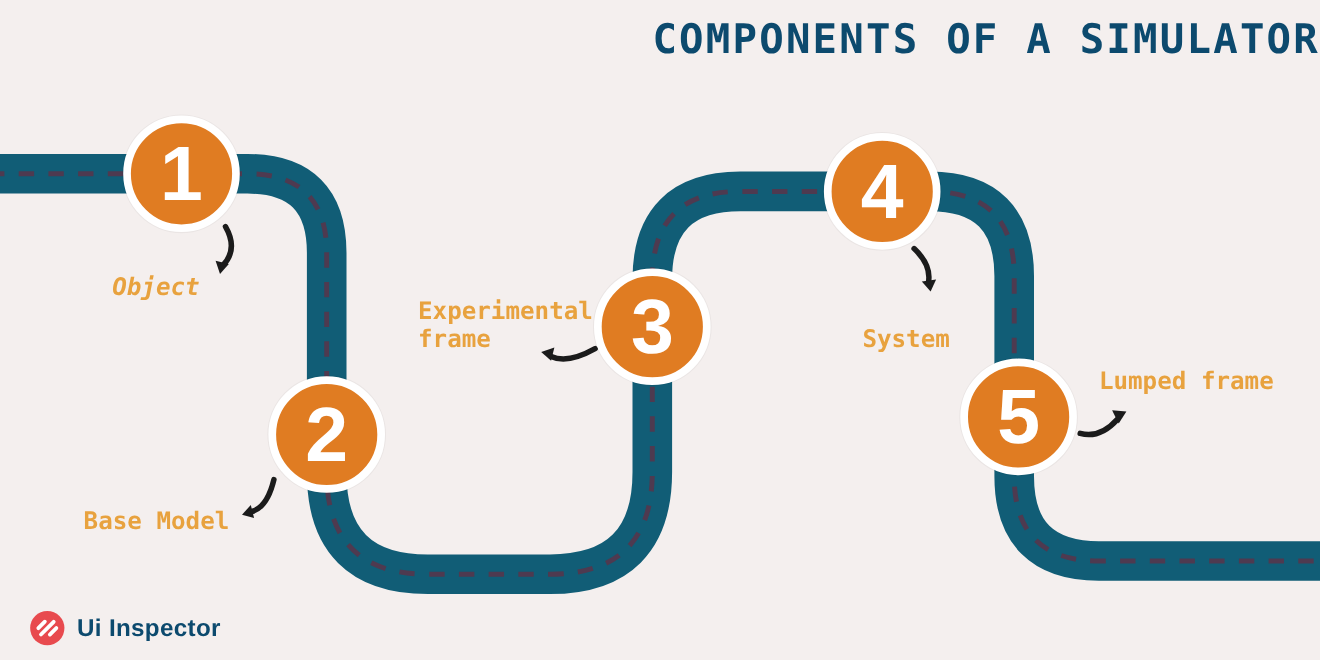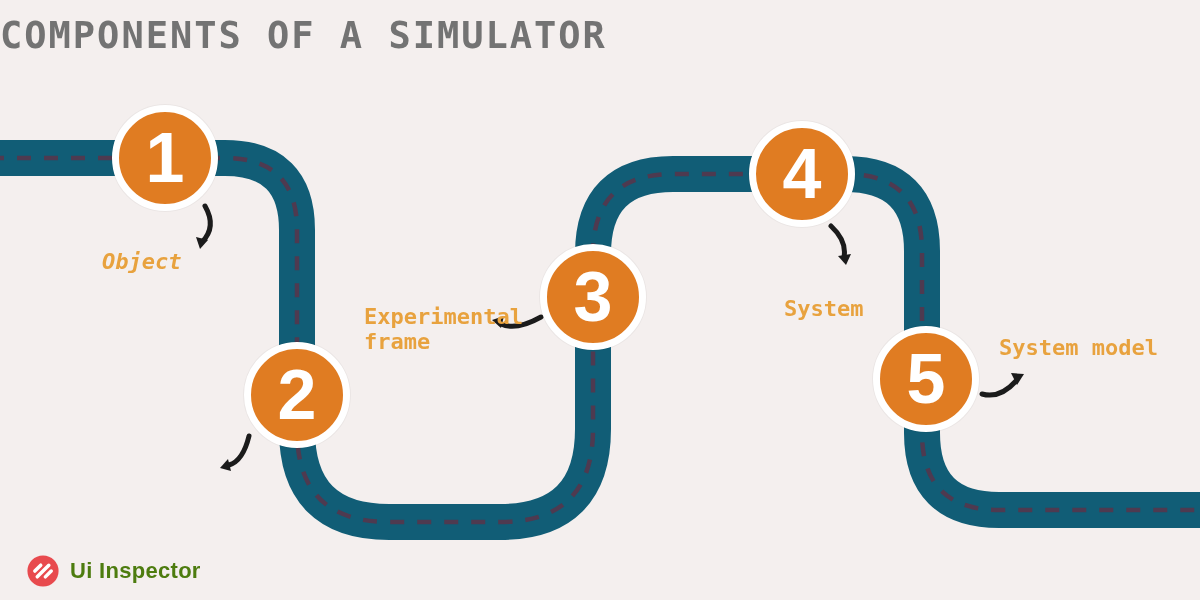--- a/index.html
+++ b/index.html
@@ -6,24 +6,24 @@
   .canvas{
     position:relative;
     width:1200px;height:600px;
     background:#f4efee;
     overflow:hidden;
     font-family:"DejaVu Sans Mono", monospace;
   }
   .title{
     position:absolute;
     top:14px;left:0;width:1200px;
-    text-align:left;
+    text-align:right;
     font:bold 37px/44px "DejaVu Sans Mono", monospace;
     letter-spacing:2px;
-    color:#737373;
+    color:#0c4a6e;
   }
   .scene{position:absolute;top:0;left:0;}
   .step-circle{
     position:absolute;
     width:92px;height:92px;
     border-radius:50%;
     background:#e07c22;
     border:7px solid #ffffff;
     box-shadow:0 0 0 1px rgba(0,0,0,0.04);
     display:flex;align-items:center;justify-content:center;
@@ -38,31 +38,31 @@
     color:#e8a23e;
     white-space:pre-wrap;
   }
   .pos-c1{left:112px;top:105px;}
   .pos-c2{left:244px;top:342px;}
   .pos-c3{left:540px;top:244px;}
   .pos-c4{left:749px;top:121px;}
   .pos-c5{left:873px;top:326px;}
   .pos-l1{left:102px;top:249px;font-style:italic;}
   .pos-l2{left:76px;top:462px;}
-  .pos-l3{left:364px;top:271px;width:185px;margin-top:33px;}
+  .pos-l3{left:380px;top:271px;width:185px;}
   .pos-l4{left:784px;top:276px;margin-top:20px;}
   .pos-l5{left:999px;top:335px;}
   .brand{
     position:absolute;
     left:26px;top:553px;
     display:flex;align-items:center;gap:10px;
   }
   .brand-name{
     font:bold 22px/36px "Liberation Sans", sans-serif;
-    color:#4d7c0f;
+    color:#0c4a6e;
     letter-spacing:0.3px;
   }
 </style>
 </head>
 <body>
 
 <div class="canvas">
 
   <svg class="scene" width="1200" height="600" viewBox="0 0 1200 600">
 
@@ -103,23 +103,24 @@
     <span class="step-number">3</span>
   </div>
   <div class="step-circle pos-c4">
     <span class="step-number">4</span>
   </div>
   <div class="step-circle pos-c5">
     <span class="step-number">5</span>
   </div>
 
   <div class="step-label pos-l1">Object</div>
+  <div class="step-label pos-l2">Base Model</div>
   <div class="step-label pos-l3">Experimental frame</div>
   <div class="step-label pos-l4">System</div>
-  <div class="step-label pos-l5">System model</div>
+  <div class="step-label pos-l5">Lumped frame</div>
 
   <div class="brand">
     <svg width="34" height="34" viewBox="0 0 36 36">
       <circle cx="18" cy="18" r="16.5" fill="#e84a4e"></circle>
       <g transform="rotate(45 18 18)" fill="#ffffff">
         <rect x="16.2" y="7.5" width="3.7" height="21" rx="1.85"></rect>
         <rect x="10.1" y="13.5" width="3.7" height="12.5" rx="1.85"></rect>
         <rect x="22.3" y="10" width="3.7" height="12.5" rx="1.85"></rect>
       </g>
     </svg>

